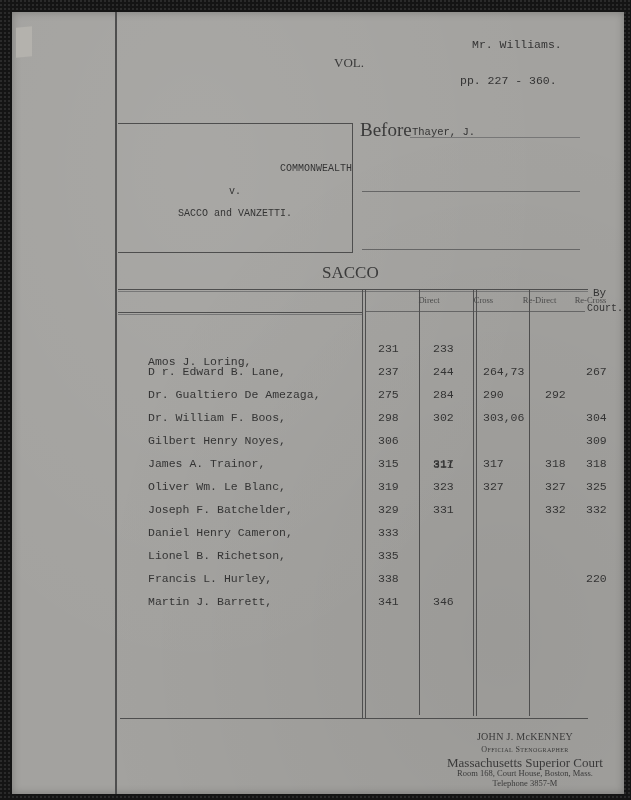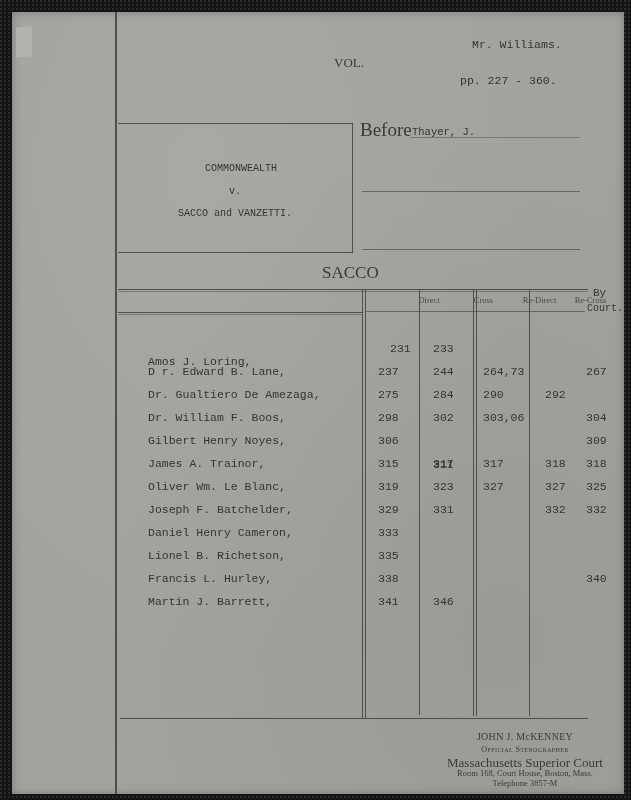--- a/index.html
+++ b/index.html
@@ -62,39 +62,39 @@
 <div class="line" style="left:419px; top:290px; width:1px; height:425px;"></div>
 <div class="line" style="left:473px; top:290px; width:1px; height:426px;"></div>
 <div class="line" style="left:475.5px; top:290px; width:1px; height:426px;"></div>
 <div class="line" style="left:529px; top:290px; width:1px; height:426px;"></div>
 <div class="line" style="left:120px; top:718px; width:468px; height:1px;"></div>
 
 <div class="tw" style="left:472px; top:38px;">Mr. Williams.</div>
 <div class="pr" style="left:334px; top:55px; font-size:13px;">VOL.</div>
 <div class="tw" style="left:460px; top:74px;">pp. 227 - 360.</div>
 
-<div class="tw" style="left:124px; width:234px; text-align:center; top:163px; font-size:10px;">COMMONWEALTH</div>
+<div class="tw" style="left:118px; width:234px; text-align:right; top:163px; font-size:10px;">COMMONWEALTH</div>
 <div class="tw" style="left:118px; width:234px; text-align:center; top:186px; font-size:10px;">v.</div>
 <div class="tw" style="left:118px; width:234px; text-align:center; top:208px; font-size:10px;">SACCO and VANZETTI.</div>
 
 <div class="pr" style="left:360px; top:119px; font-size:19px;">Before</div>
 <div class="tw" style="left:412px; top:126px; font-size:10.5px;">Thayer, J.</div>
 
 <div class="pr" style="left:322px; top:263px; font-size:17px;">SACCO</div>
 <div class="hdr" style="left:365px; width:54px; top:295px;">Direct</div>
 <div class="hdr" style="left:420px; width:53px; top:295px;">Cross</div>
 <div class="hdr" style="left:476px; width:53px; top:295px;">Re-Direct</div>
 <div class="hdr" style="left:530px; width:47px; top:295px;">Re-Cross</div>
 <div class="tw" style="left:593px; top:287px; font-size:11px;">By</div>
 <div class="tw" style="left:587px; top:303px; font-size:10px;">Court.</div>
 
 <div>
   <div>
     <div class="tw name" style="top:342px;margin-top:13px;">Amos J. Loring,</div>
-    <div class="tw num" style="left:390px; top:342px;">231</div>
+    <div class="tw num" style="left:378px; top:342px;">231</div>
     <div class="tw num" style="left:433px; top:342px;">233</div>
   </div>
   <div>
     <div class="tw name" style="top:365px;">D r. Edward B. Lane,</div>
     <div class="tw num" style="left:378px; top:365px;">237</div>
     <div class="tw num" style="left:433px; top:365px;">244</div>
     <div class="tw num" style="left:483px; top:365px;">264,73</div>
     <div class="tw num" style="left:586px; top:365px;">267</div>
   </div>
   <div>
@@ -144,21 +144,21 @@
     <div class="tw name" style="top:526px;">Daniel Henry Cameron,</div>
     <div class="tw num" style="left:378px; top:526px;">333</div>
   </div>
   <div>
     <div class="tw name" style="top:549px;">Lionel B. Richetson,</div>
     <div class="tw num" style="left:378px; top:549px;">335</div>
   </div>
   <div>
     <div class="tw name" style="top:572px;">Francis L. Hurley,</div>
     <div class="tw num" style="left:378px; top:572px;">338</div>
-    <div class="tw num" style="left:586px; top:572px;">340</div>
+    <div class="tw num" style="left:586px; top:572px;">220</div>
   </div>
   <div>
     <div class="tw name" style="top:595px;">Martin J. Barrett,</div>
     <div class="tw num" style="left:378px; top:595px;">341</div>
     <div class="tw num" style="left:433px; top:595px;">346</div>
   </div>
 </div>
 
 <div class="footer" style="top:731px; font-size:10px; letter-spacing:0.3px;">JOHN J. McKENNEY</div>
 <div class="footer" style="top:745px; font-size:8px; font-variant:small-caps; letter-spacing:0.4px;">Official Stenographer</div>

